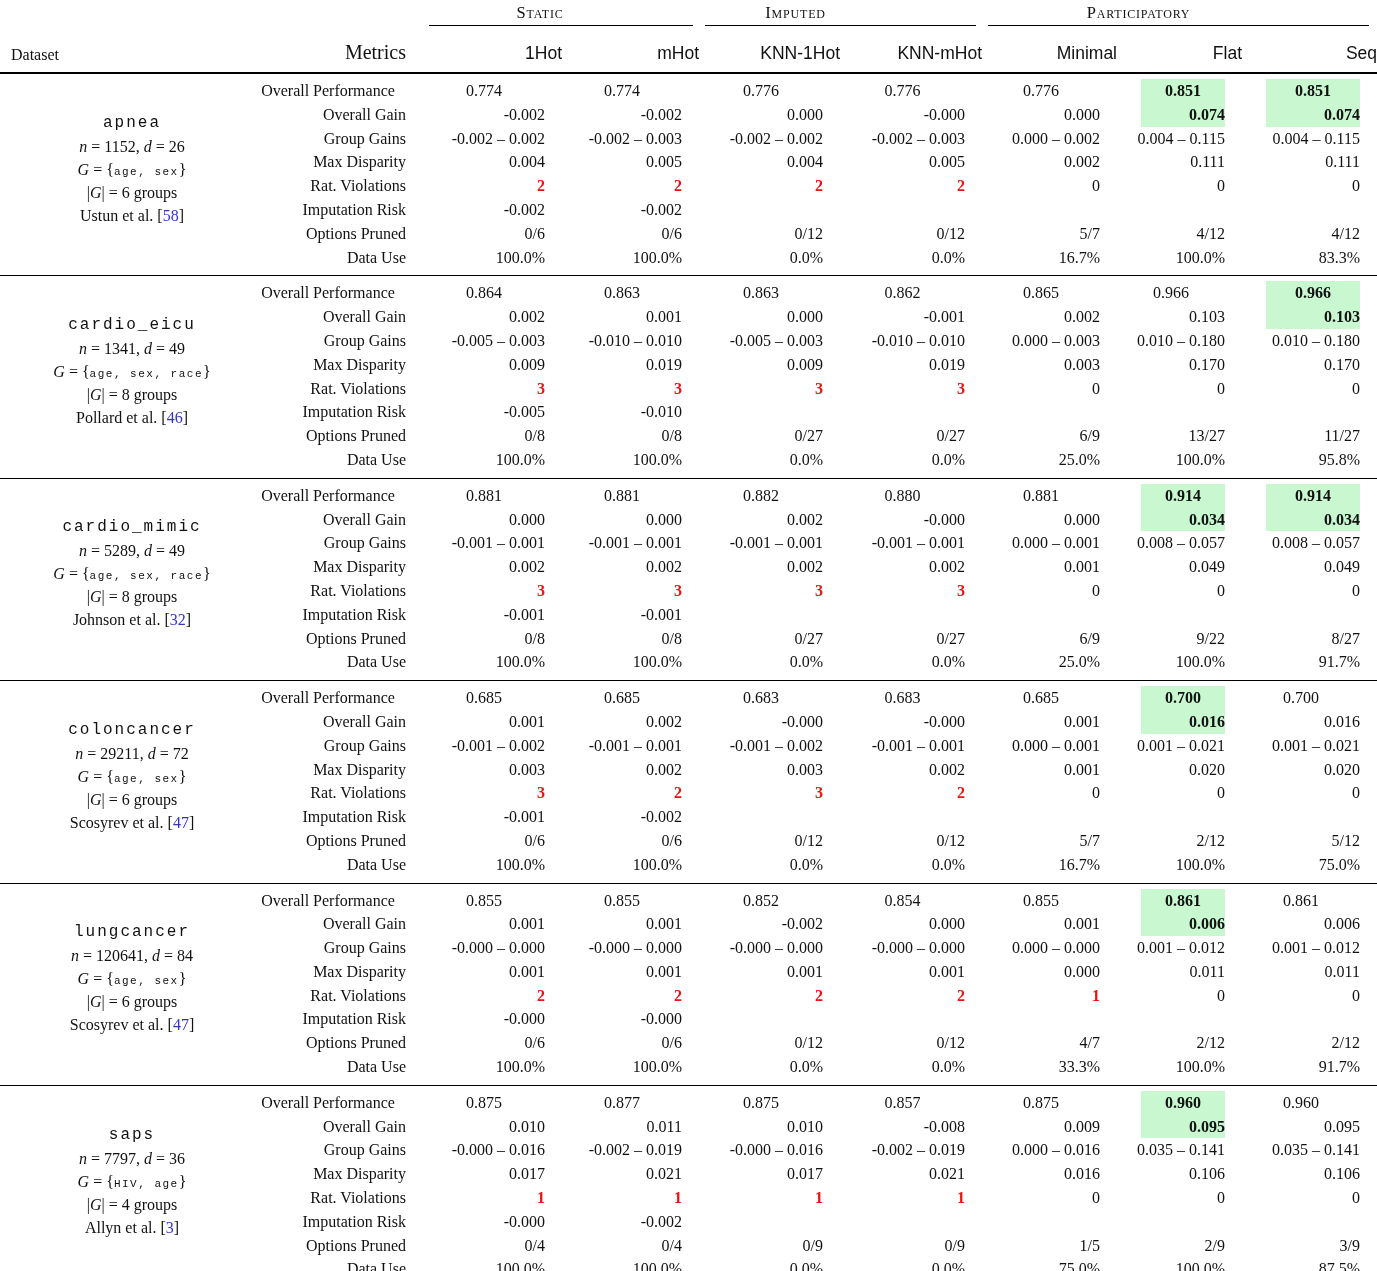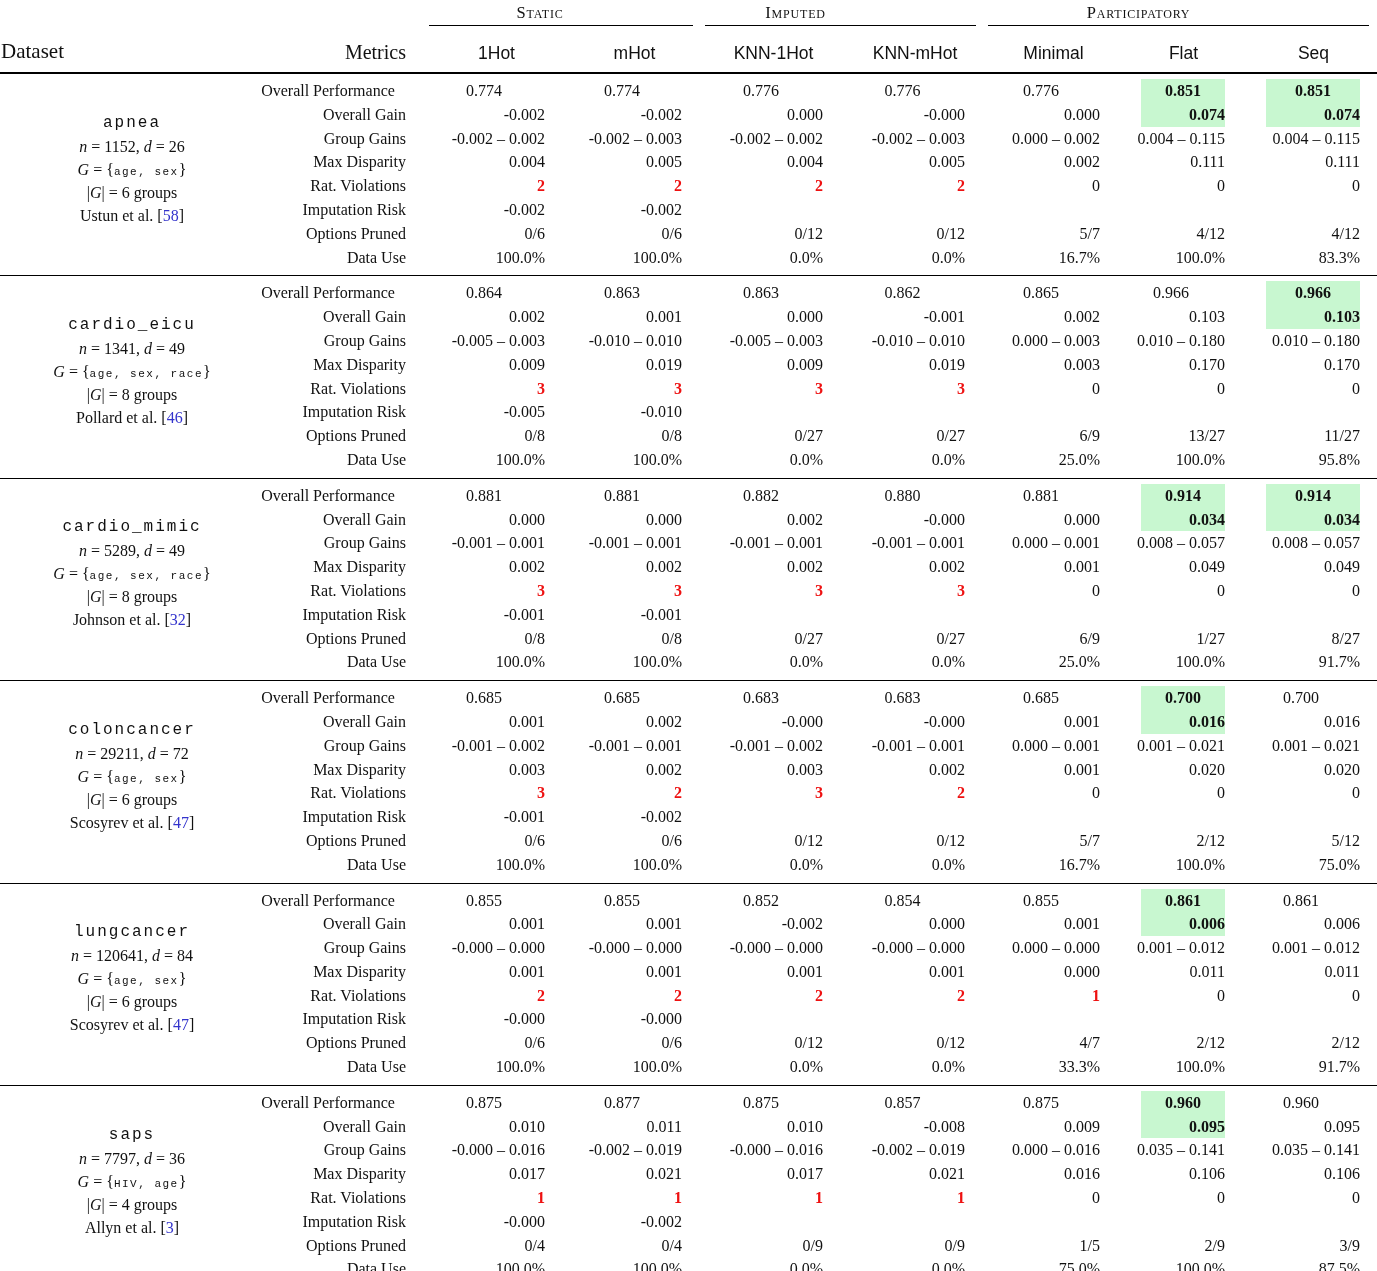--- a/index.html
+++ b/index.html
@@ -14,24 +14,24 @@
   thead tr.grouprow th { vertical-align:bottom; height:26px; padding:0 6px; }
   thead tr.grouprow th.blank { padding:0; }
   .grule { border-bottom:1.5px solid #000; padding-bottom:2px; text-align:center;
            font-variant:small-caps; letter-spacing:0.8px; font-size:16.5px; }
   .grule span { position:relative; display:inline-block; }
   .g-static .grule span { left:-21px; }
   .g-imputed .grule span { left:-45px; }
   .g-part .grule span { left:-40px; }
   .g-part { padding-right:8px !important; }
   thead tr.colrow th { vertical-align:bottom; height:38px; border-bottom:2px solid #000; }
-  .h-dataset { text-align:left; padding:0 0 8px 1px; font-size:21px; }
+  .h-dataset { text-align:left; padding:0 0 8px 11px; font-size:16px; }
   .h-metrics { text-align:right; padding:0 17px 8px 0; font-size:20px; }
   .h-col { font-family:"Liberation Sans", sans-serif; font-size:17.5px;
-           text-align:center; padding:0 0 8px 8px; white-space:nowrap; }
+           text-align:right; padding:0 0 8px 8px; white-space:nowrap; }
 
   
   td.num, td.metric { text-align:right; padding:0 17px 0 0; height:23.8px;
                       line-height:23.8px; white-space:nowrap; font-size:16px; }
   tr.bt td { border-top:1.5px solid #000; }
   tr.block-first td { padding-top:5px;text-align:center; }
   tr.block-last td { padding-bottom:6px; }
   td.viol { color:var(--red); font-weight:bold; }
   span.hl { display:block; background:var(--hl); margin-left:24px; font-weight:bold; }
 
@@ -353,21 +353,21 @@
           <td class="num"></td>
           <td class="num"></td>
         </tr>
         <tr>
           <td class="metric">Options Pruned</td>
           <td class="num">0/8</td>
           <td class="num">0/8</td>
           <td class="num">0/27</td>
           <td class="num">0/27</td>
           <td class="num">6/9</td>
-          <td class="num">1/27</td>
+          <td class="num">9/22</td>
           <td class="num">8/27</td>
         </tr>
         <tr class="block-last ">
           <td class="metric">Data Use</td>
           <td class="num">100.0%</td>
           <td class="num">100.0%</td>
           <td class="num">0.0%</td>
           <td class="num">0.0%</td>
           <td class="num">25.0%</td>
           <td class="num">100.0%</td>

